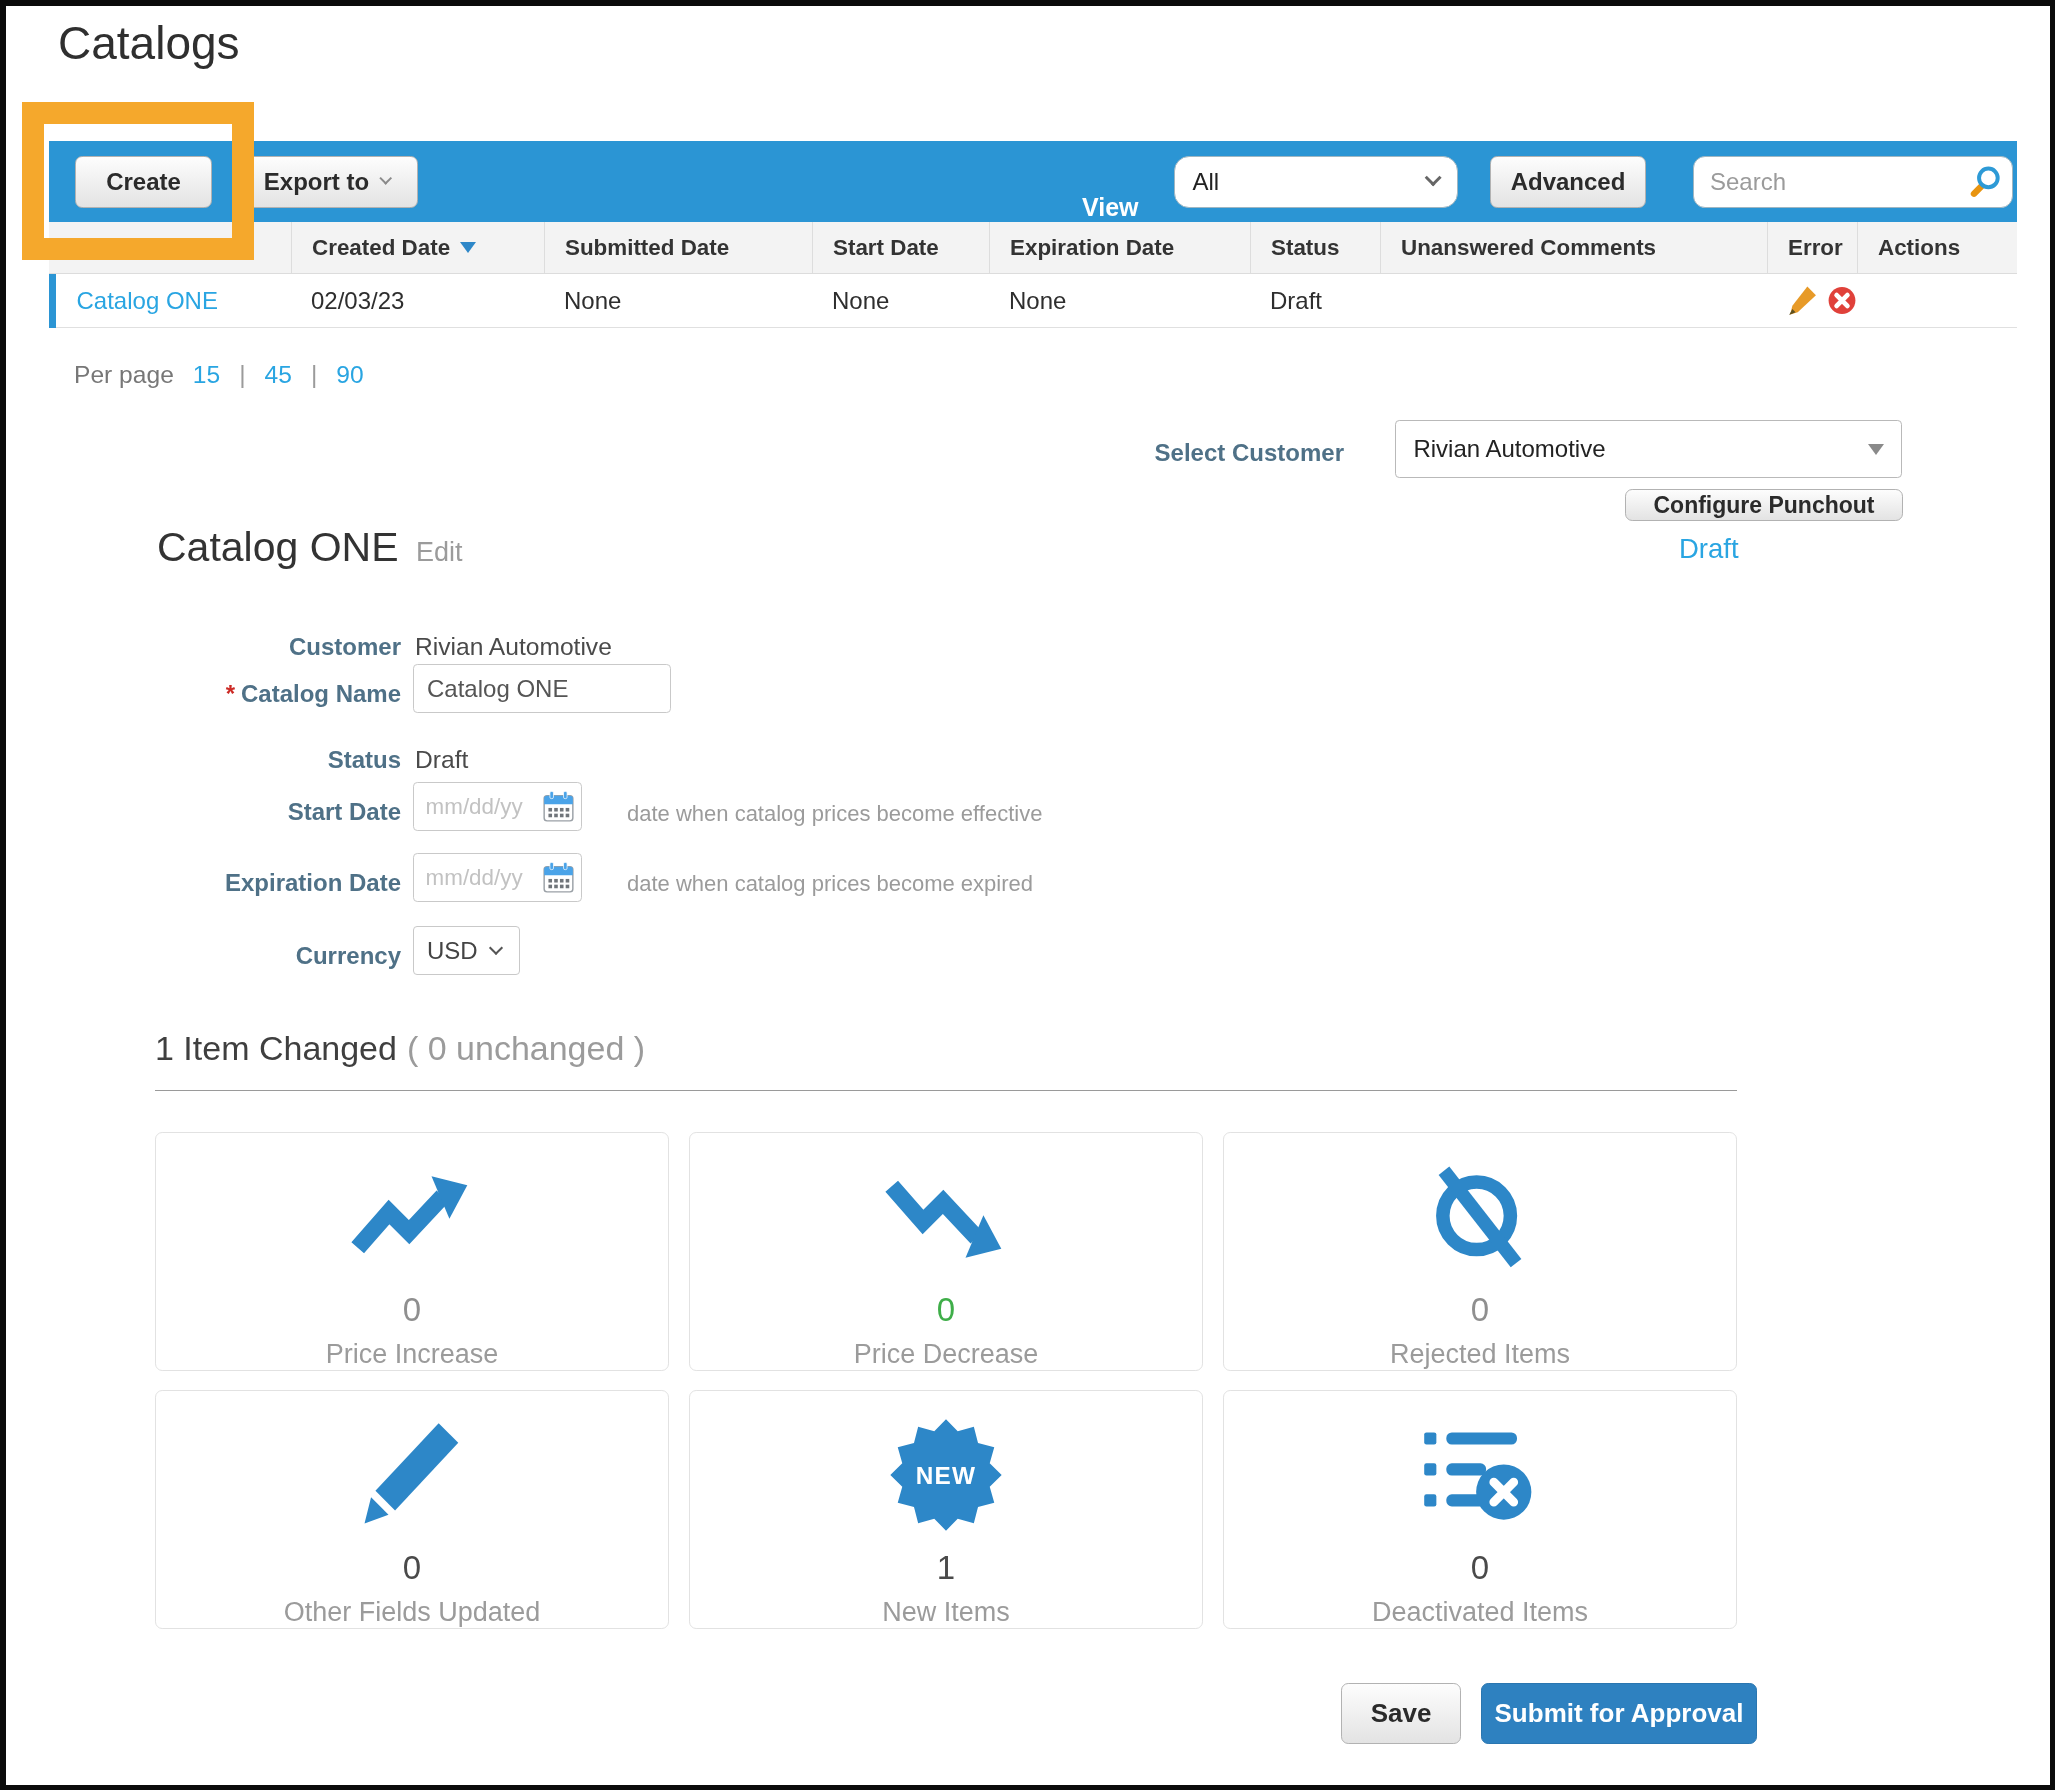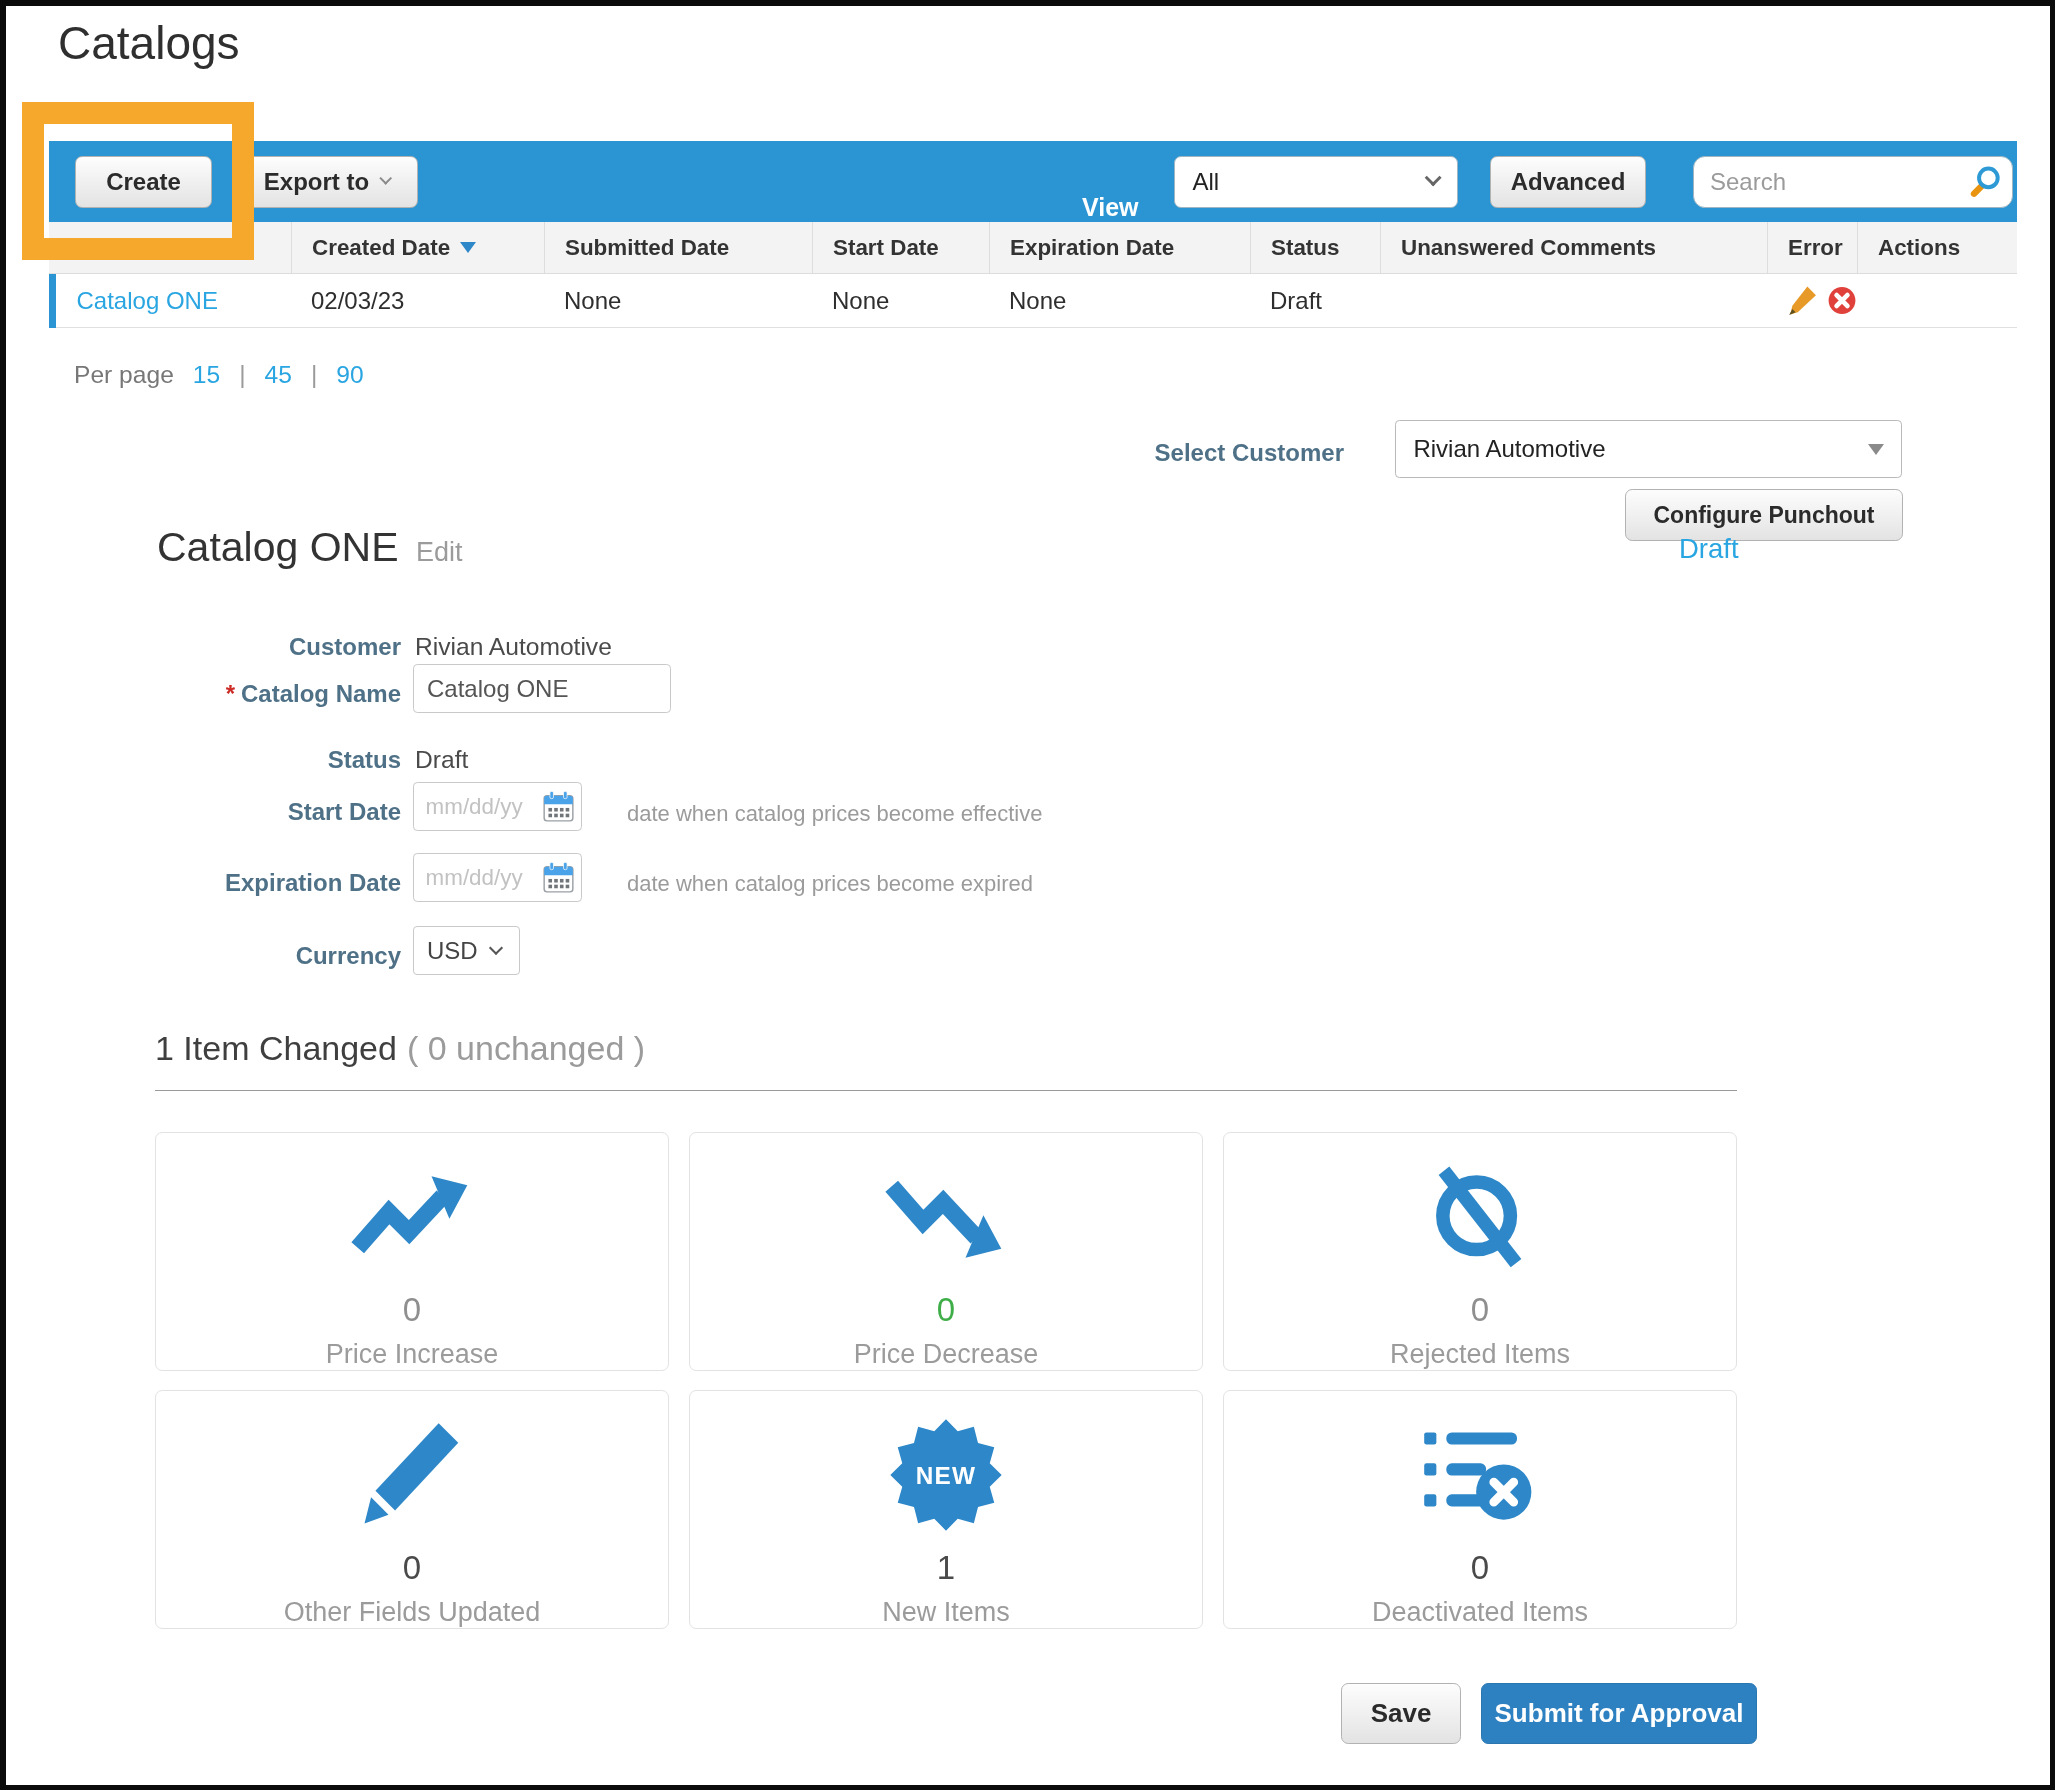--- a/index.html
+++ b/index.html
@@ -43,21 +43,21 @@
   .toolbar .btn-gray{ position:absolute; top:14.5px; }
   .btn-create{ left:26px;  width:137px; }
   .btn-export{ left:187px; width:182px; }
   .view-label{
     position:absolute; left:1033px; top:22px;
     color:#fff; font-size:25px; font-weight:bold;margin-top:30px;
   }
   .select-view{
     position:absolute; left:1125px; top:14.5px;
     width:284px; height:52px;
-    background:#fff; border:1.4px solid #9fb6c2; border-radius:7px;
+    background:#fff; border:1.4px solid #9fb6c2; border-radius:15px;
     display:flex; align-items:center;
     font-size:24px; color:#222; padding:0 17.4px;
     cursor:pointer;
   }
   .select-view .grow{ flex:1; }
   .chevron{
     width:12.3px; height:12.3px;
     border-right:3.6px solid #666; border-bottom:3.6px solid #666;
     transform:rotate(45deg) translate(-2.2px,-2.2px);
     display:inline-block;
@@ -142,21 +142,21 @@
     cursor:pointer;
   }
   .cust-select .grow{ flex:1; }
   .tri-down{
     width:0; height:0;
     border-left:8.7px solid transparent; border-right:8.7px solid transparent;
     border-top:11.6px solid #8a8a8a;
   }
   .btn-punchout{
     position:absolute; left:1619px; top:483px;
-    width:278px; height:52px;
+    width:278px; height:32px;
     font-size:23px;
   }
   
   .detail-head{
     position:absolute; left:151px; top:518px;
     display:flex; align-items:baseline; gap:17.4px;
   }
   .detail-title{ font-size:41px; font-weight:400; color:#333; }
   .detail-sub{ font-size:27px; color:#9b9b9b; }
   .back-link{

